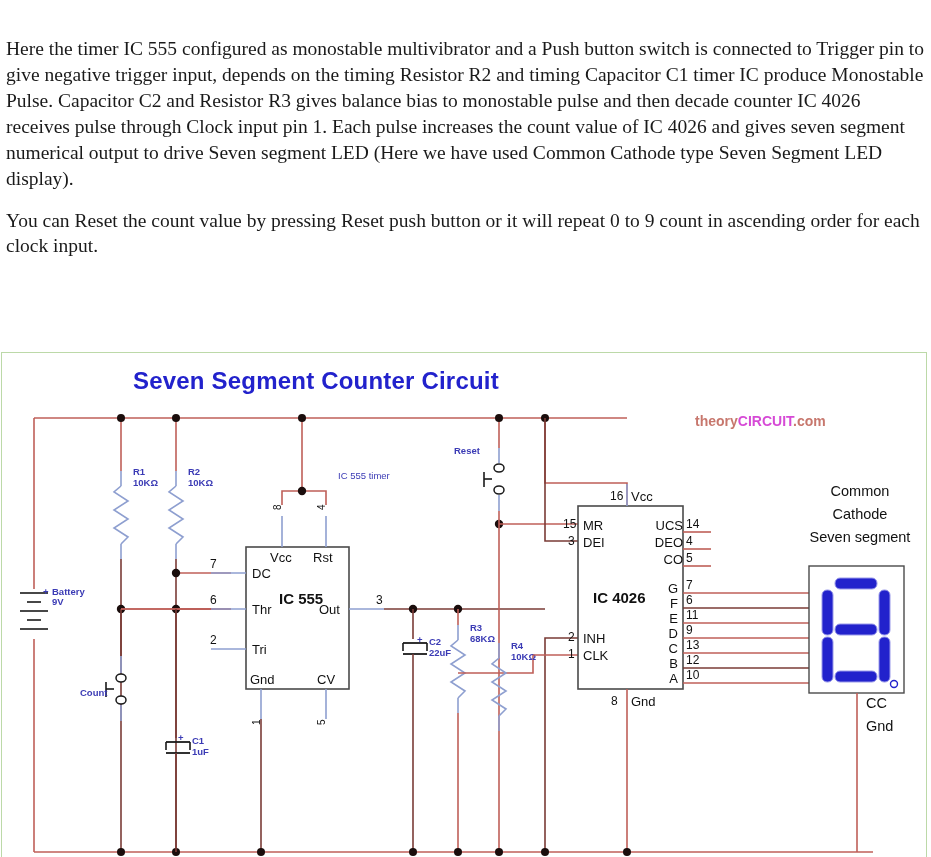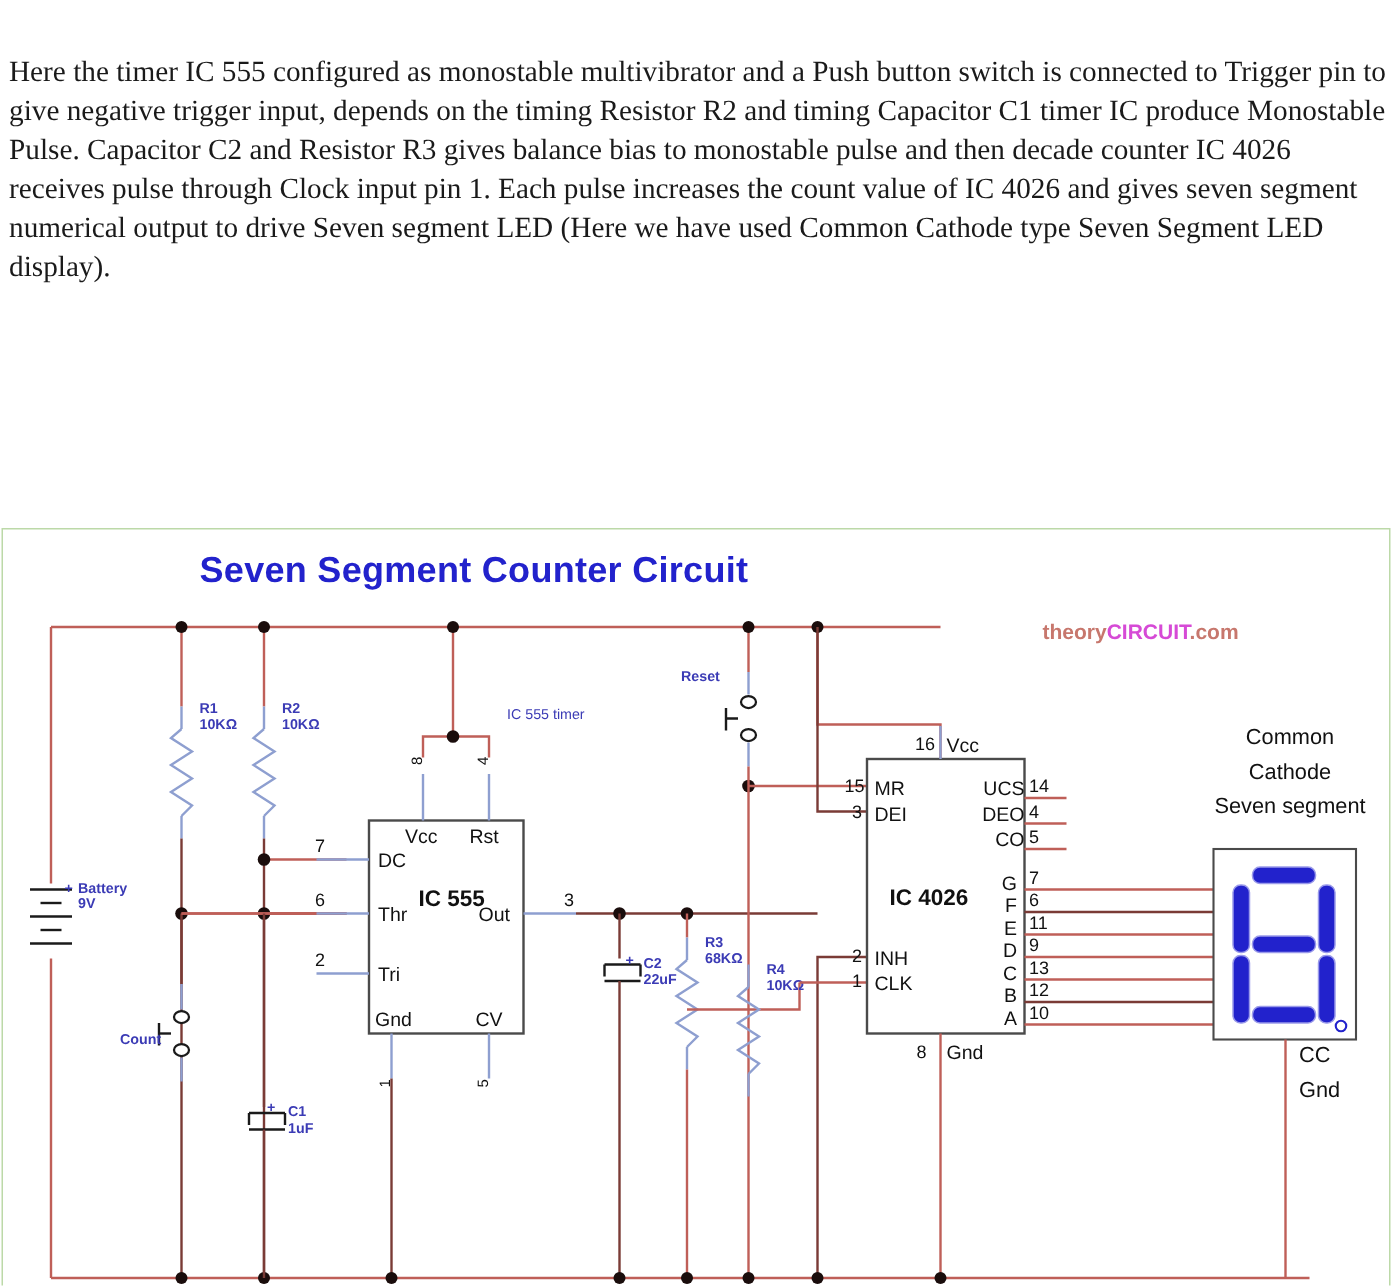--- a/index.html
+++ b/index.html
@@ -38,20 +38,21 @@
   .seg{fill:#2222cc;stroke:#9a9aea;stroke-width:1;}
   .segbox{fill:#ffffff;stroke:#4a4a4a;stroke-width:1.4;}
 </style>
 </head>
 <body>
 
 <div id="page">
 
   <div class="article">
     <p>Here the timer IC 555 configured as monostable multivibrator and a Push button switch is connected to Trigger pin to give negative trigger input, depends on the timing Resistor R2 and timing Capacitor C1 timer IC produce Monostable Pulse. Capacitor C2 and Resistor R3 gives balance bias to monostable pulse and then decade counter IC 4026 receives pulse through Clock input pin 1. Each pulse increases the count value of IC 4026 and gives seven segment numerical output to drive Seven segment LED (Here we have used Common Cathode type Seven Segment LED display).</p>
+    <p>You can Reset the count value by pressing Reset push button or it will repeat 0 to 9 count in ascending order for each clock input.</p>
   </div>
 
   <div id="figure">
 
     <div id="fig-title">Seven Segment Counter Circuit</div>
 
     <div id="watermark"><span class="w1">theory</span><span class="w2">CIRCUIT</span><span class="w3">.com</span></div>
 
     <svg id="sch" viewBox="0 0 926 530">
 

